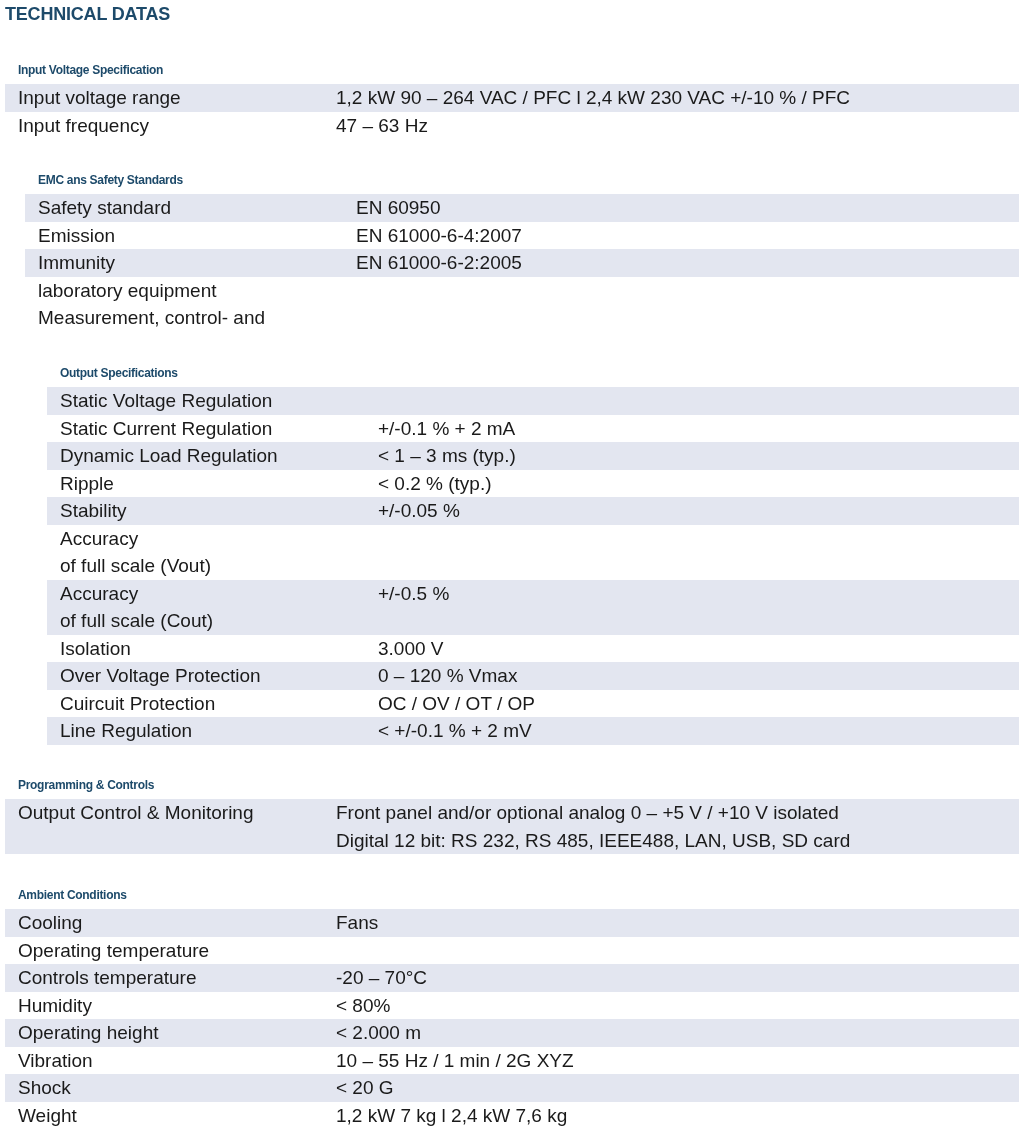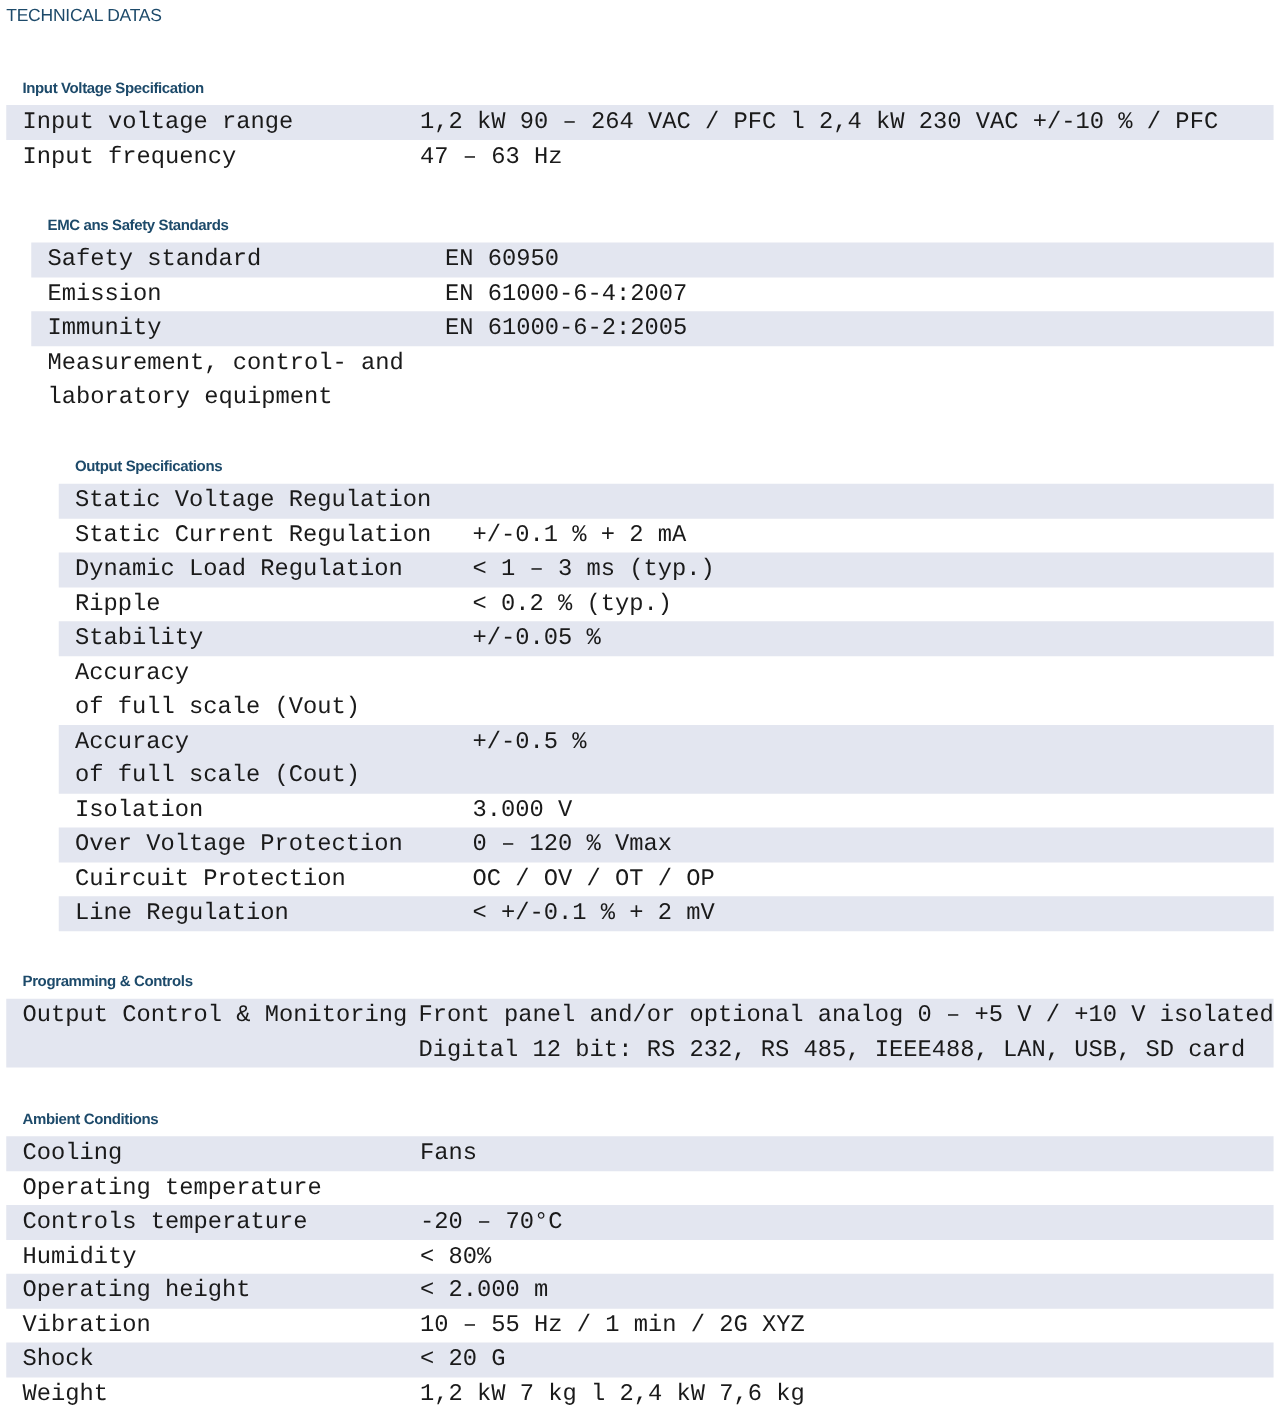--- a/index.html
+++ b/index.html
@@ -1,27 +1,27 @@
 <!DOCTYPE html>
 <html><head>
 <meta charset="utf-8">
 <style>
   html, body { margin:0; padding:0; background:#ffffff; }
   body { width:1019px; height:1133px; position:relative; overflow:hidden;
          font-family:"Liberation Sans", "DejaVu Sans", sans-serif; color:#1a1a1a; }
-  .title { position:absolute; left:5px; top:4px; font-size:14px; font-weight:normal;
+  .title { position:absolute; left:5px; top:4px; font-size:18px; font-weight:bold;
            color:#1d4a6a; letter-spacing:-0.2px; }
   .section { position:absolute; left:0; width:1019px; }
   .sec-head { height:27px; line-height:27px; padding-left:18px; font-size:12px; font-weight:bold;
               color:#1d4a6a; letter-spacing:-0.3px; }
   .row { position:relative; margin-left:5px; width:1014px; display:flex; font-size:19px; }
   .row.shade { background:#e3e6f0; }
   .row .label { width:331px; padding-left:13px; box-sizing:border-box; }
   .row .value { flex:1; }
-  .row .label div, .row .value div { height:27.5px; line-height:27.5px; white-space:nowrap;font-family:Liberation Mono, monospace; }
+  .row .label div, .row .value div { height:27.5px; line-height:27.5px; white-space:nowrap; }
 </style>
 </head>
 <body>
 
 <div class="title">TECHNICAL DATAS</div>
 
 <div class="section" style="top:57px;">
     <div class="sec-head">Input Voltage Specification</div>
     <div class="row shade">
       <div class="label">
@@ -61,22 +61,22 @@
     <div class="row shade">
       <div class="label">
         <div>Immunity</div>
       </div>
       <div class="value">
         <div>EN 61000-6-2:2005</div>
       </div>
     </div>
     <div class="row">
       <div class="label">
+        <div>laboratory equipment</div>
         <div>Measurement, control- and</div>
-        <div>laboratory equipment</div>
       </div>
       <div class="value">
         <div></div>
       </div>
     </div>
   </div>
 <div class="section" style="top:360px;padding-left:42px;">
     <div class="sec-head">Output Specifications</div>
     <div class="row shade">
       <div class="label">

